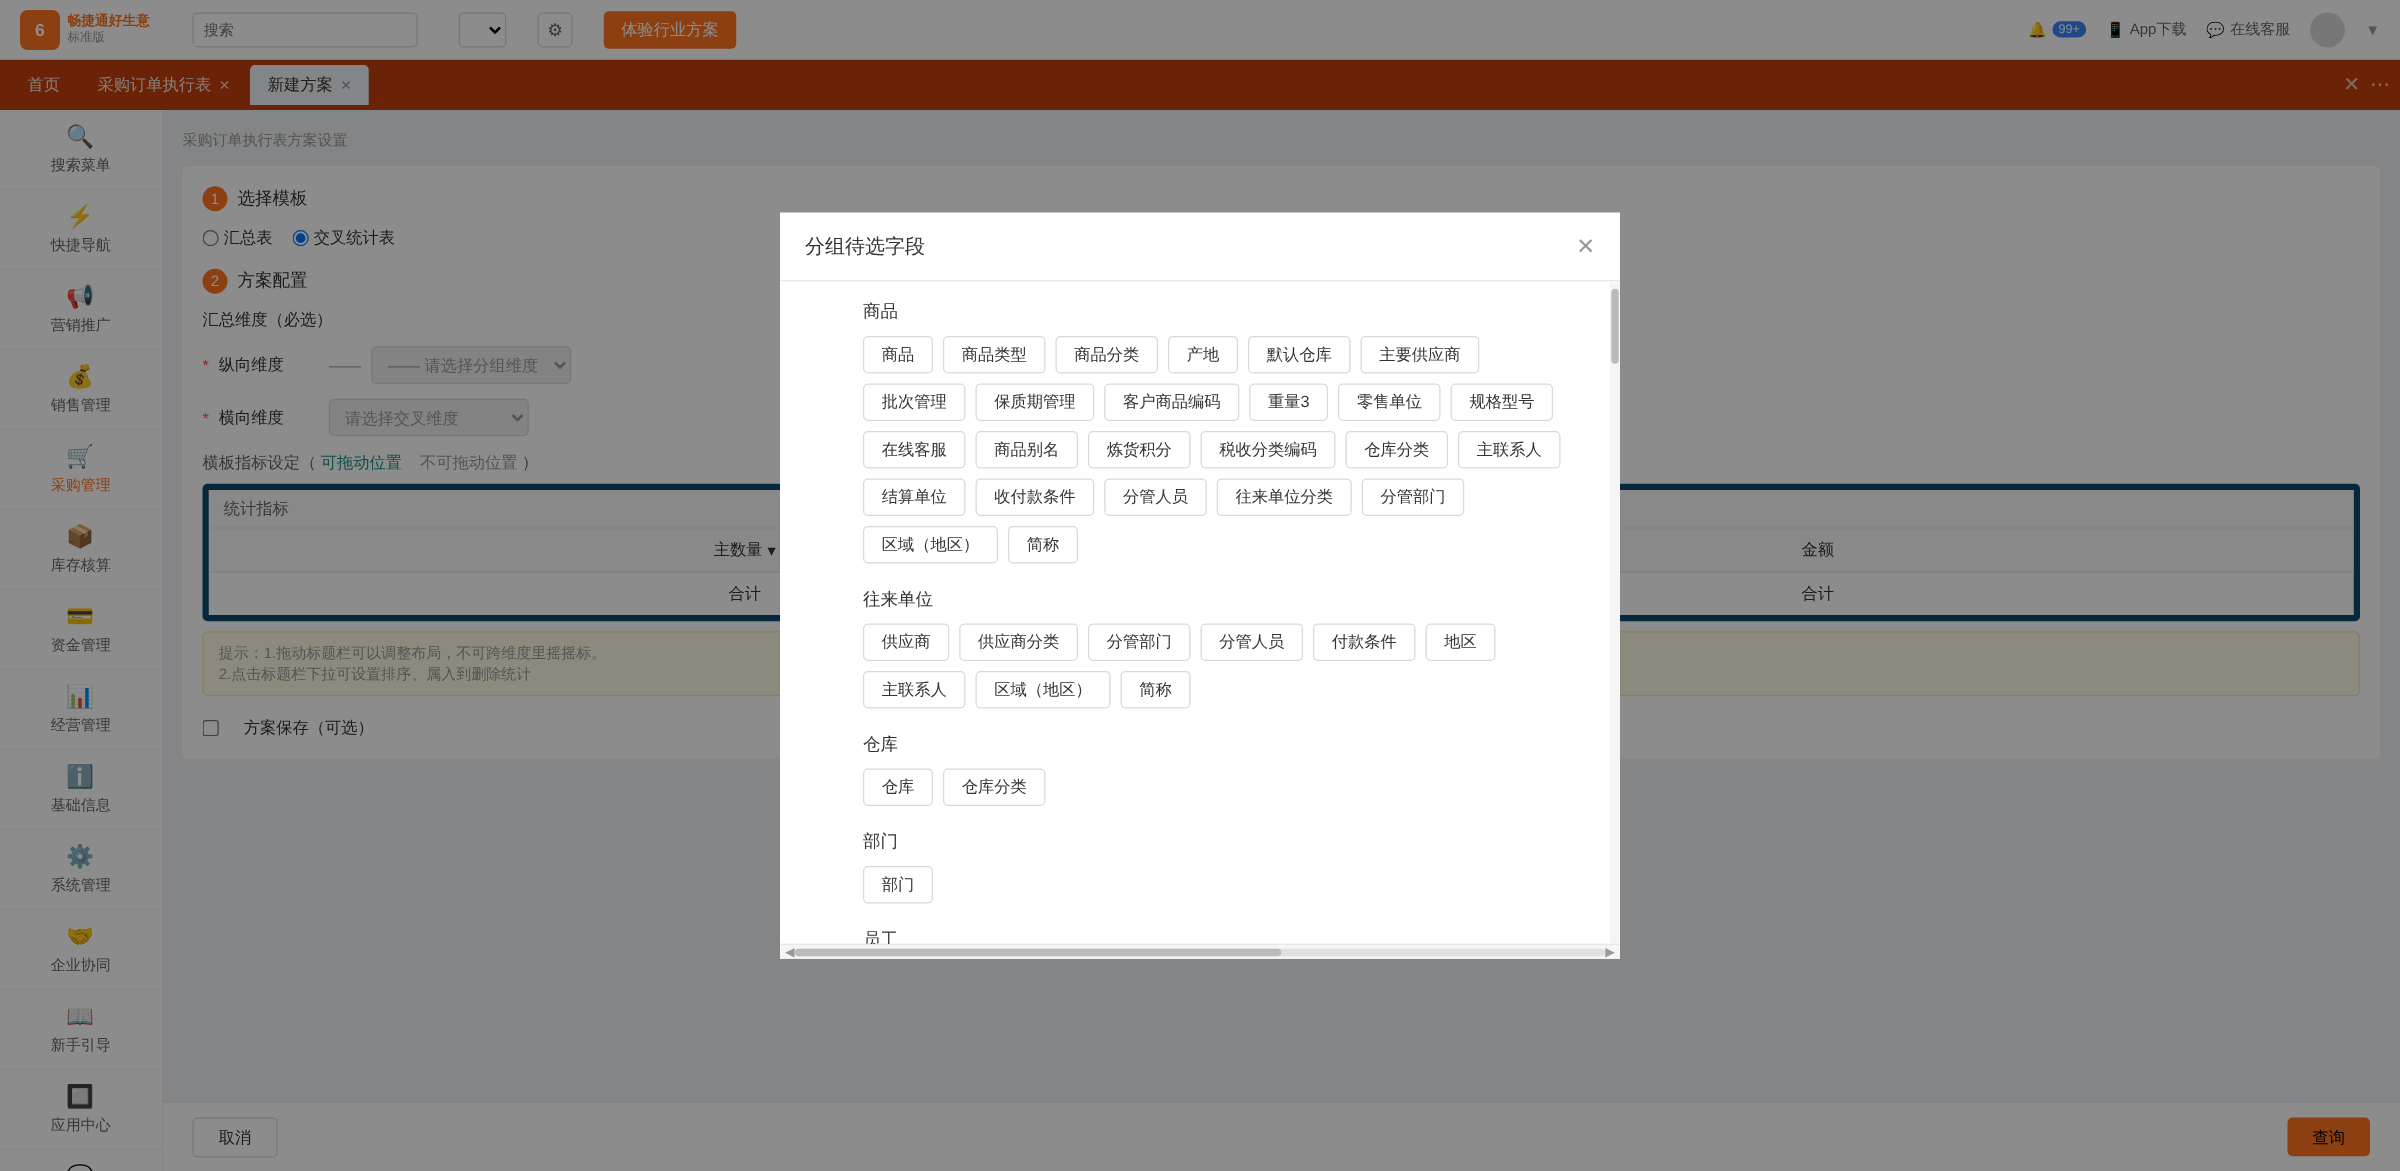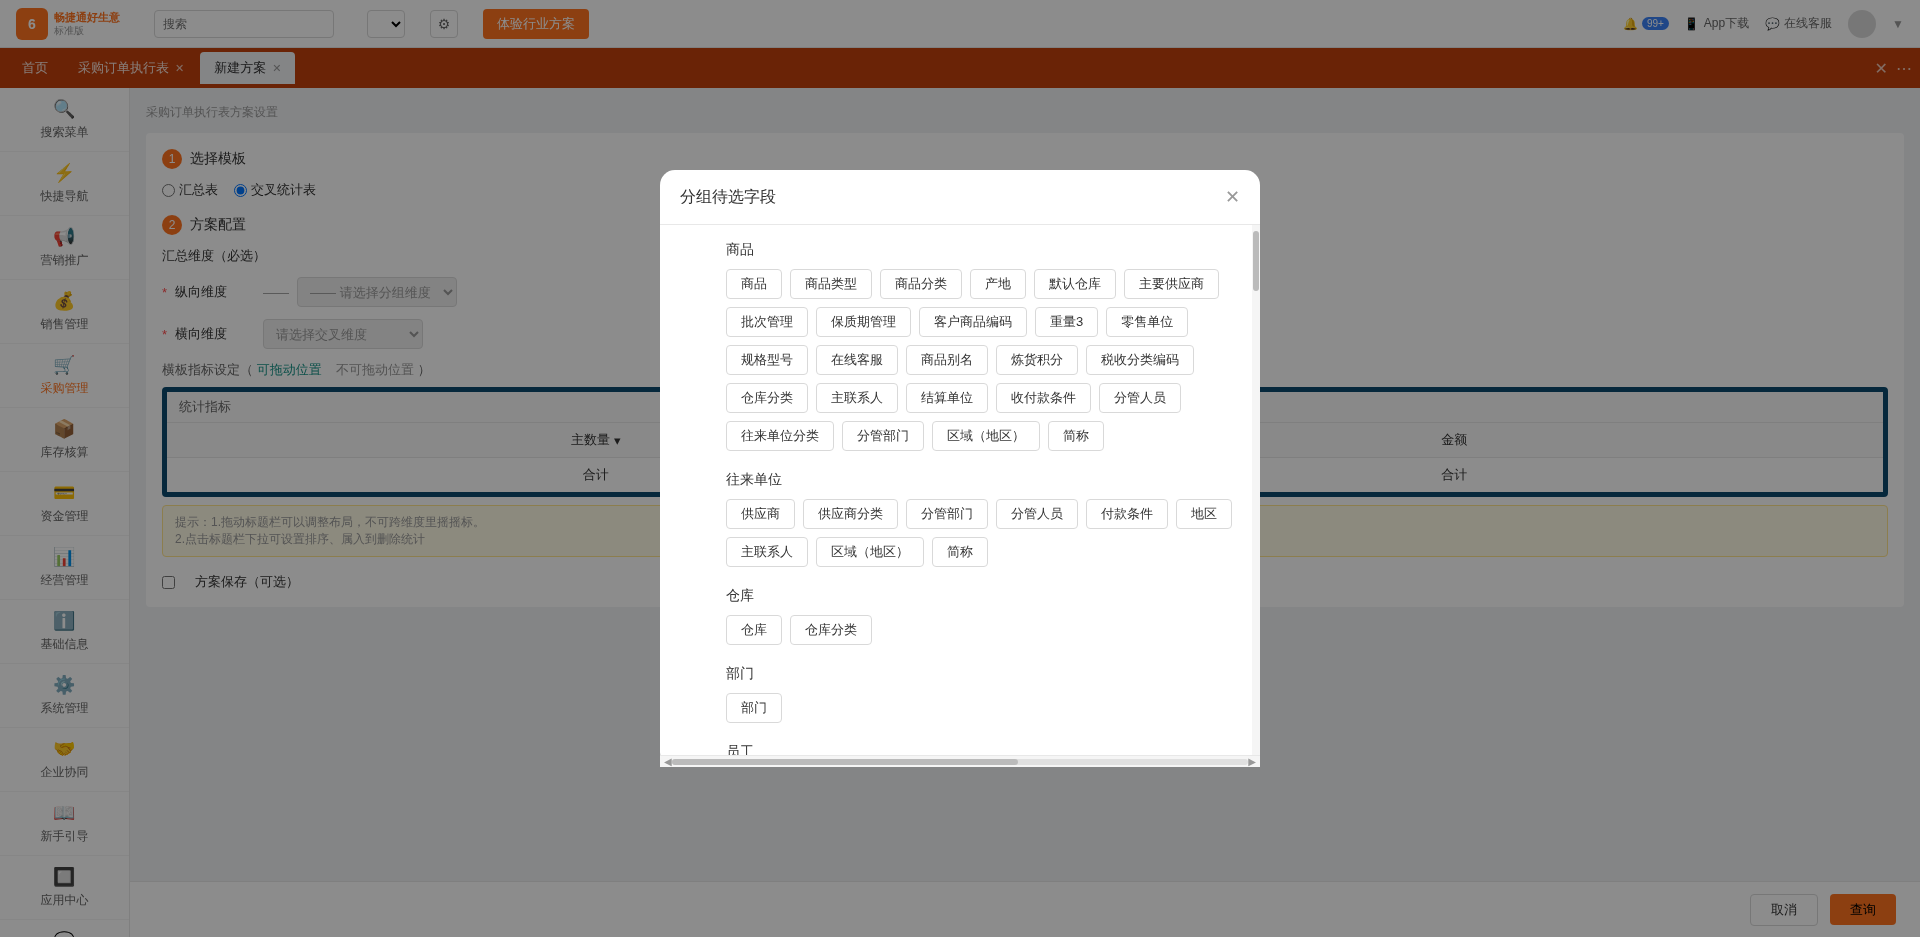--- a/index.html
+++ b/index.html
@@ -312,22 +312,22 @@
       position: fixed;
       top: 0; left: 0; right: 0; bottom: 0;
       background: rgba(0,0,0,0.45);
       z-index: 1000;
       display: flex;
       align-items: center;
       justify-content: center;
     }
     .modal {
       background: white;
-      border-radius: 15px;
-      width: 600px;
+      border-radius: 0;
+      width: 672px;
       max-height: 600px;
       display: flex;
       flex-direction: column;
       position: relative;
     }
     .modal-header {
       display: flex;
       align-items: center;
       justify-content: space-between;
       padding: 16px 20px;
@@ -404,21 +404,21 @@
     .action-bar {
       position: fixed;
       bottom: 0;
       right: 0;
       left: 130px;
       height: 56px;
       background: white;
       border-top: 1px solid #e8e8e8;
       display: flex;
       align-items: center;
-      justify-content: flex-end;
+      justify-content: space-between;
       padding: 0 24px;
       gap: 12px;
       z-index: 100;
     }
     .btn-cancel {
       height: 32px;
       padding: 0 20px;
       border: 1px solid #d9d9d9;
       border-radius: 4px;
       background: white;

